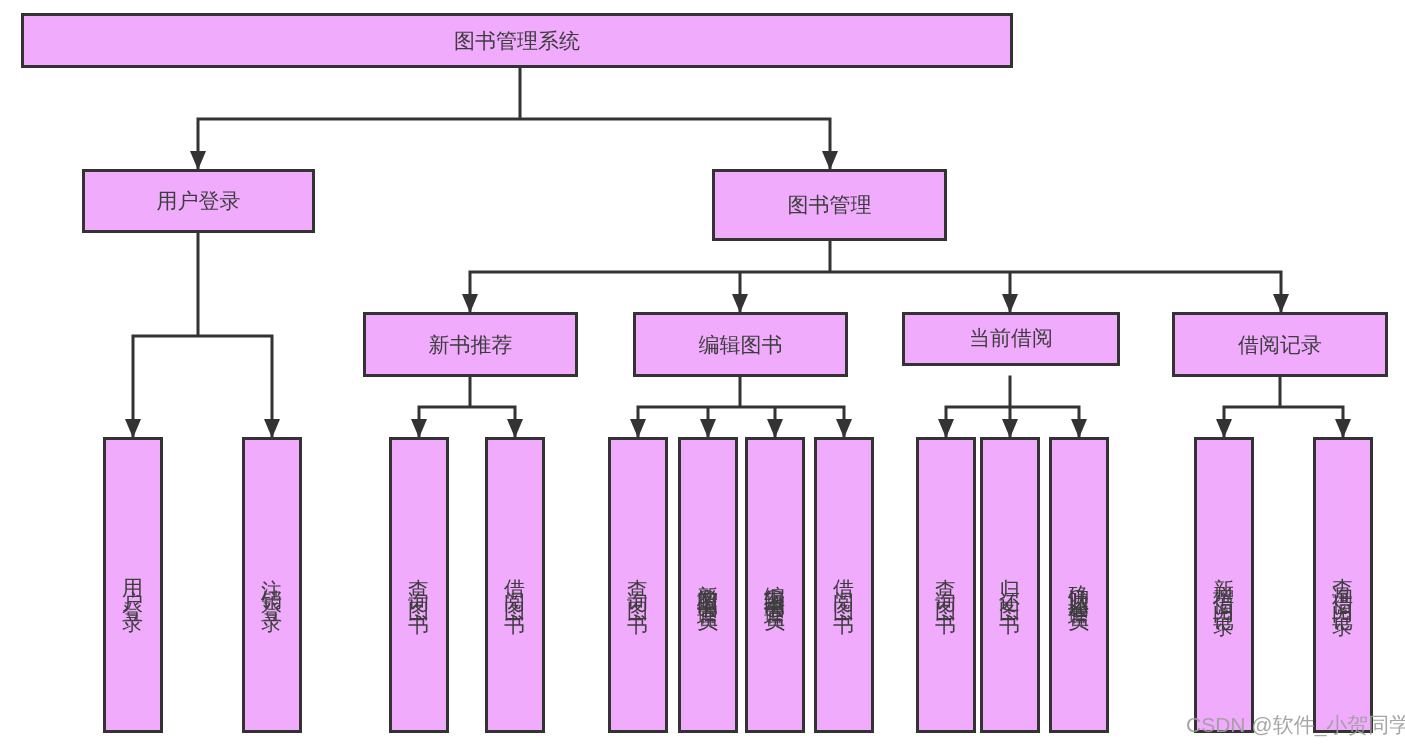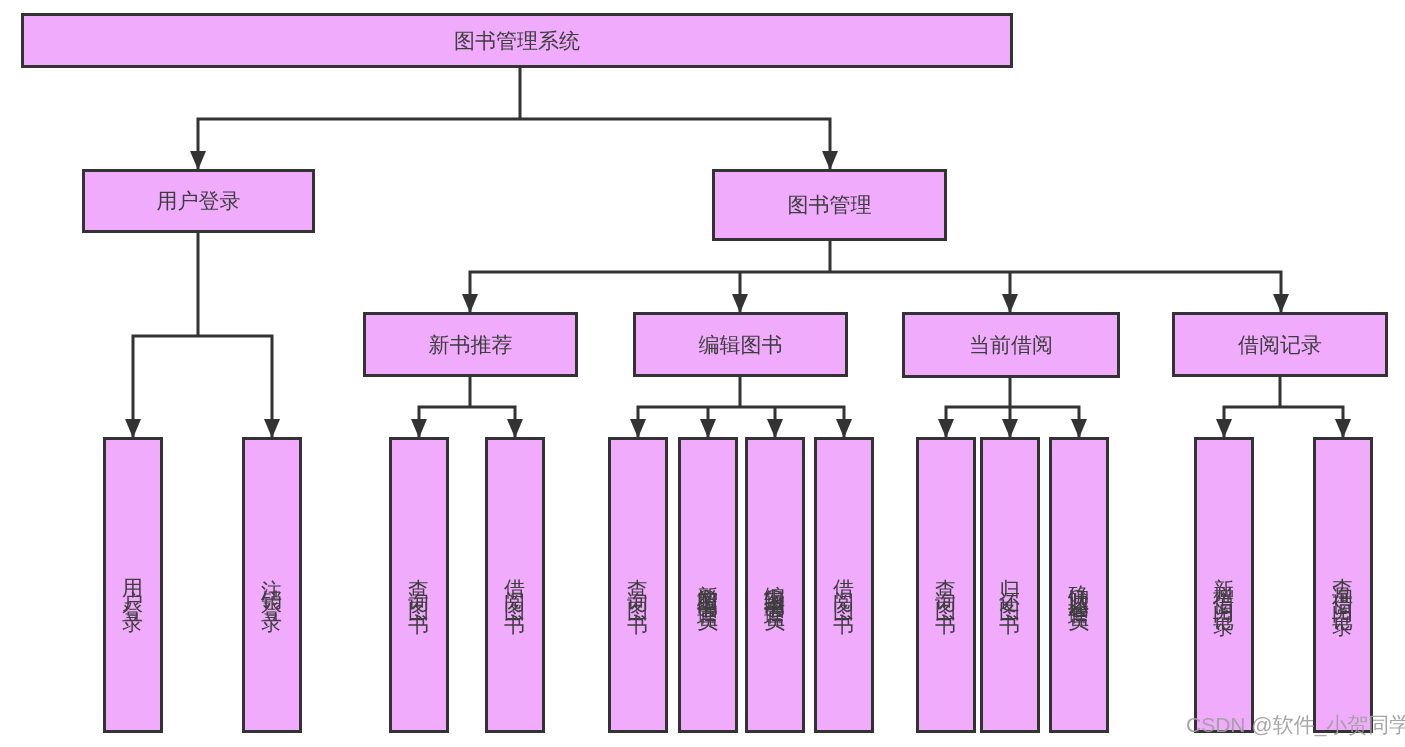--- a/index.html
+++ b/index.html
@@ -58,21 +58,21 @@
     </g>
   </svg>
 
   <div class="node" style="left:21px; top:13px; width:992px; height:55px;">图书管理系统</div>
 
   <div class="node" style="left:82px; top:169px; width:233px; height:64px;">用户登录</div>
   <div class="node" style="left:712px; top:169px; width:235px; height:72px;">图书管理</div>
 
   <div class="node" style="left:363px; top:312px; width:215px; height:65px;">新书推荐</div>
   <div class="node" style="left:633px; top:312px; width:215px; height:65px;">编辑图书</div>
-  <div class="node" style="left:902px; top:312px; width:218px; height:66px;">当前借阅</div>
+  <div class="node" style="left:902px; top:312px; width:218px; height:54px;font-family:Liberation Serif, serif;">当前借阅</div>
   <div class="node" style="left:1172px; top:312px; width:216px; height:65px;">借阅记录</div>
 
   <div class="node leaf sp-wide" style="left:103px; top:437px; width:60px; height:296px;">用户登录</div>
   <div class="node leaf sp-wide" style="left:242px; top:437px; width:60px; height:296px;">注销登录</div>
 
   <div class="node leaf sp-wide" style="left:389px; top:437px; width:60px; height:296px;">查询图书</div>
   <div class="node leaf sp-wide" style="left:485px; top:437px; width:60px; height:296px;">借阅图书</div>
 
   <div class="node leaf sp-wide" style="left:608px; top:437px; width:60px; height:296px;">查询图书</div>
   <div class="node leaf sp-tight" style="left:678px; top:437px; width:60px; height:296px;">新增图书（管理员）</div>

